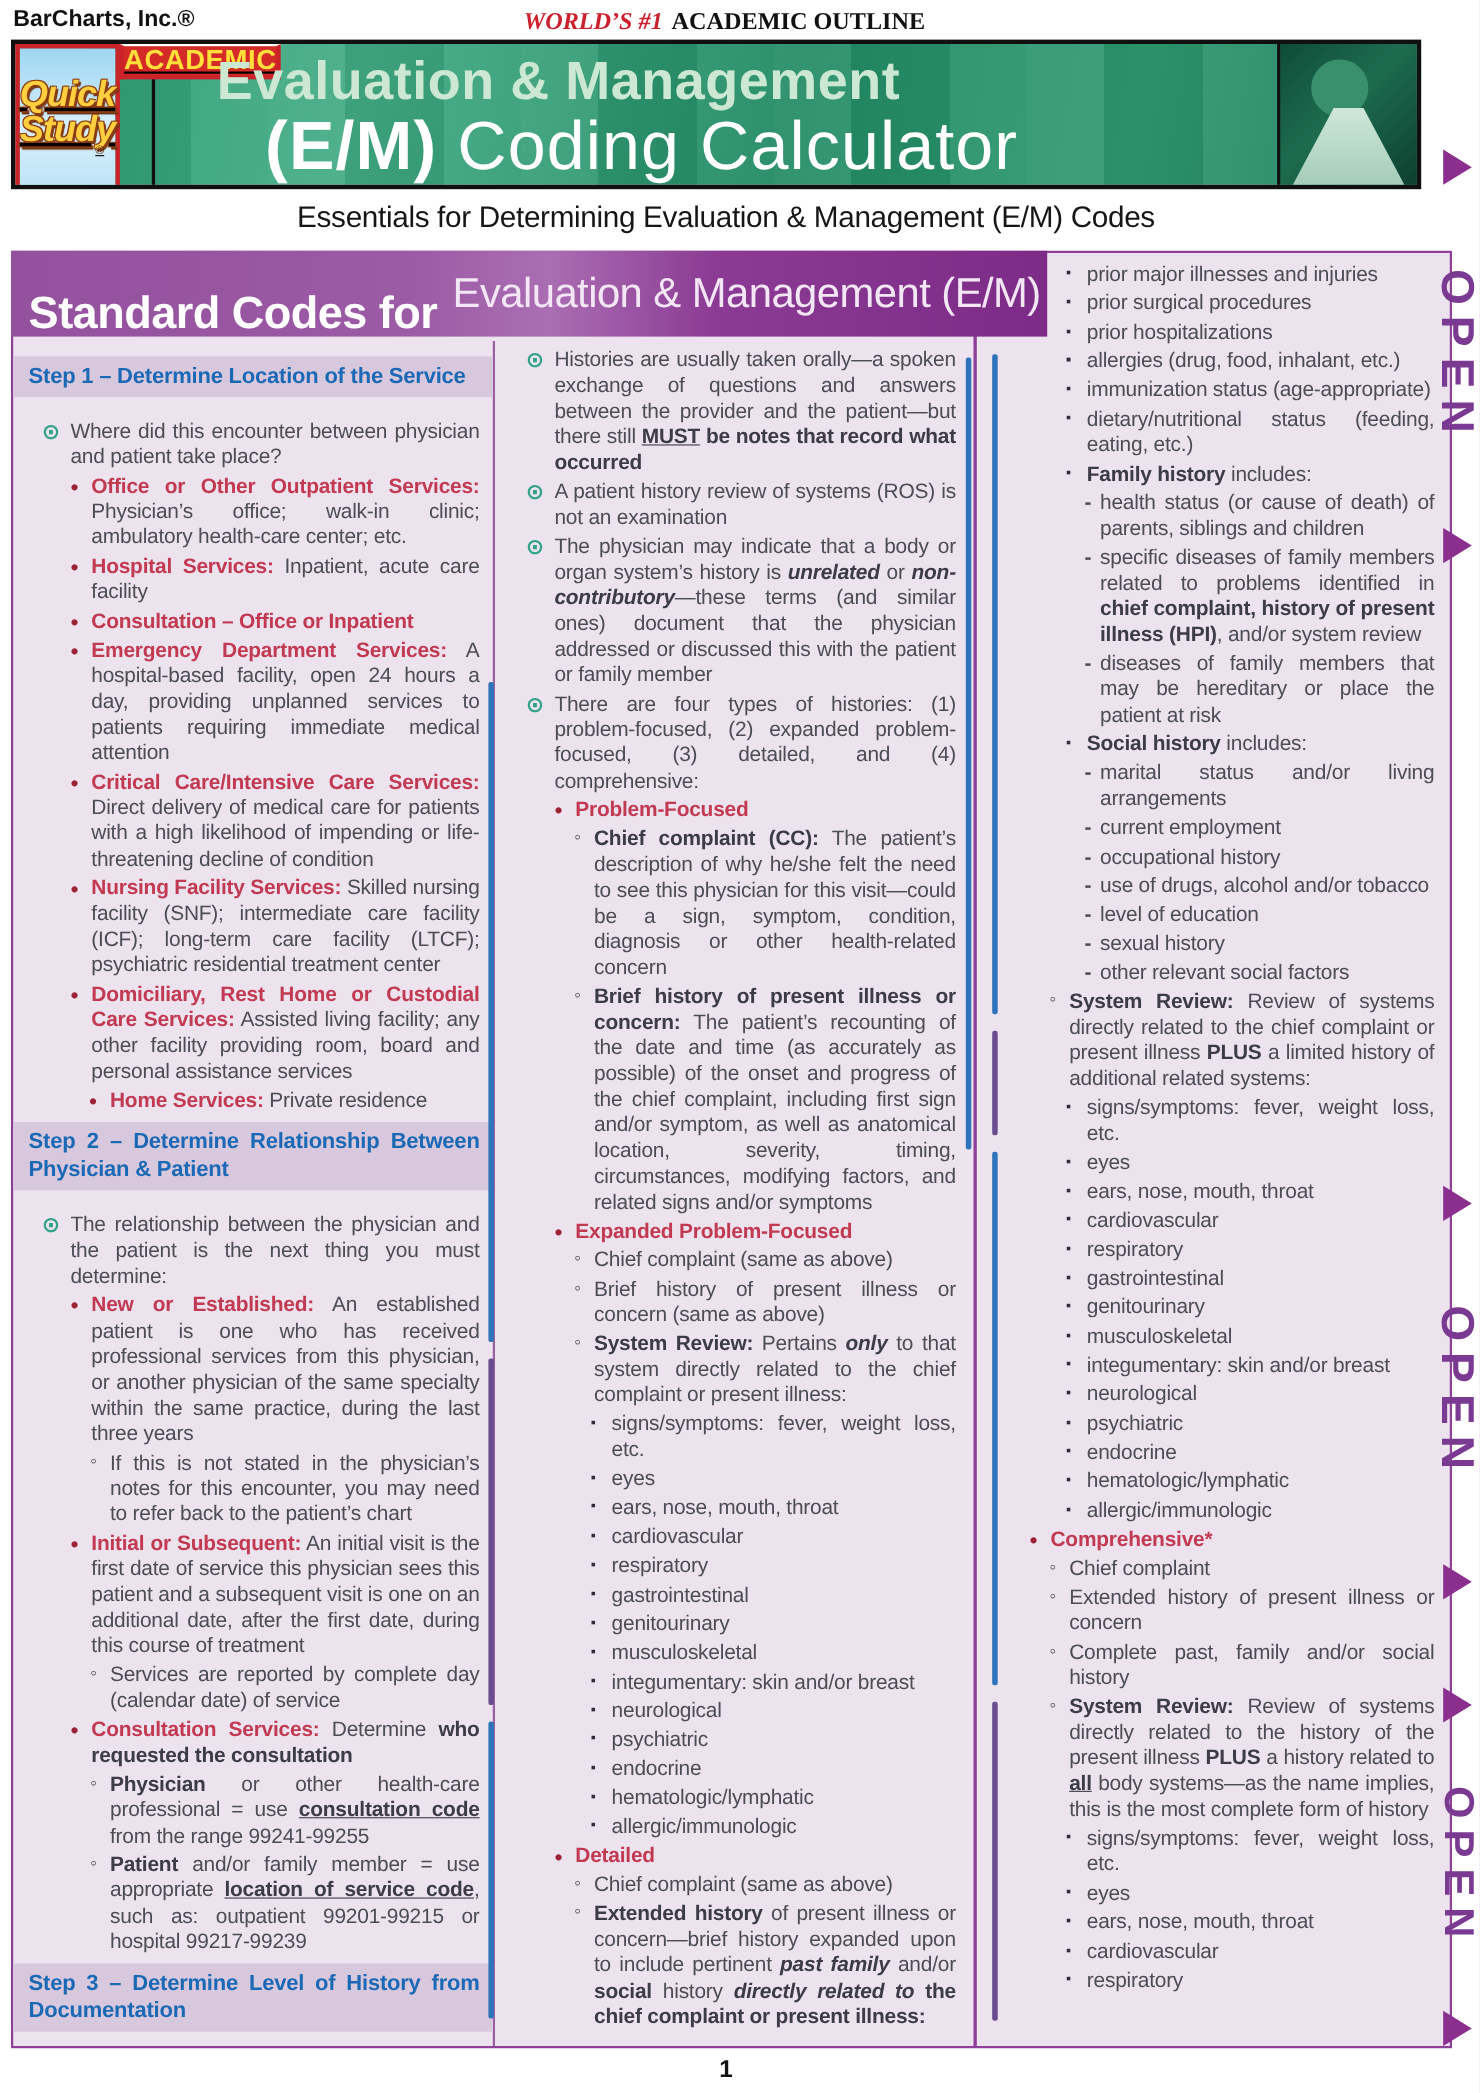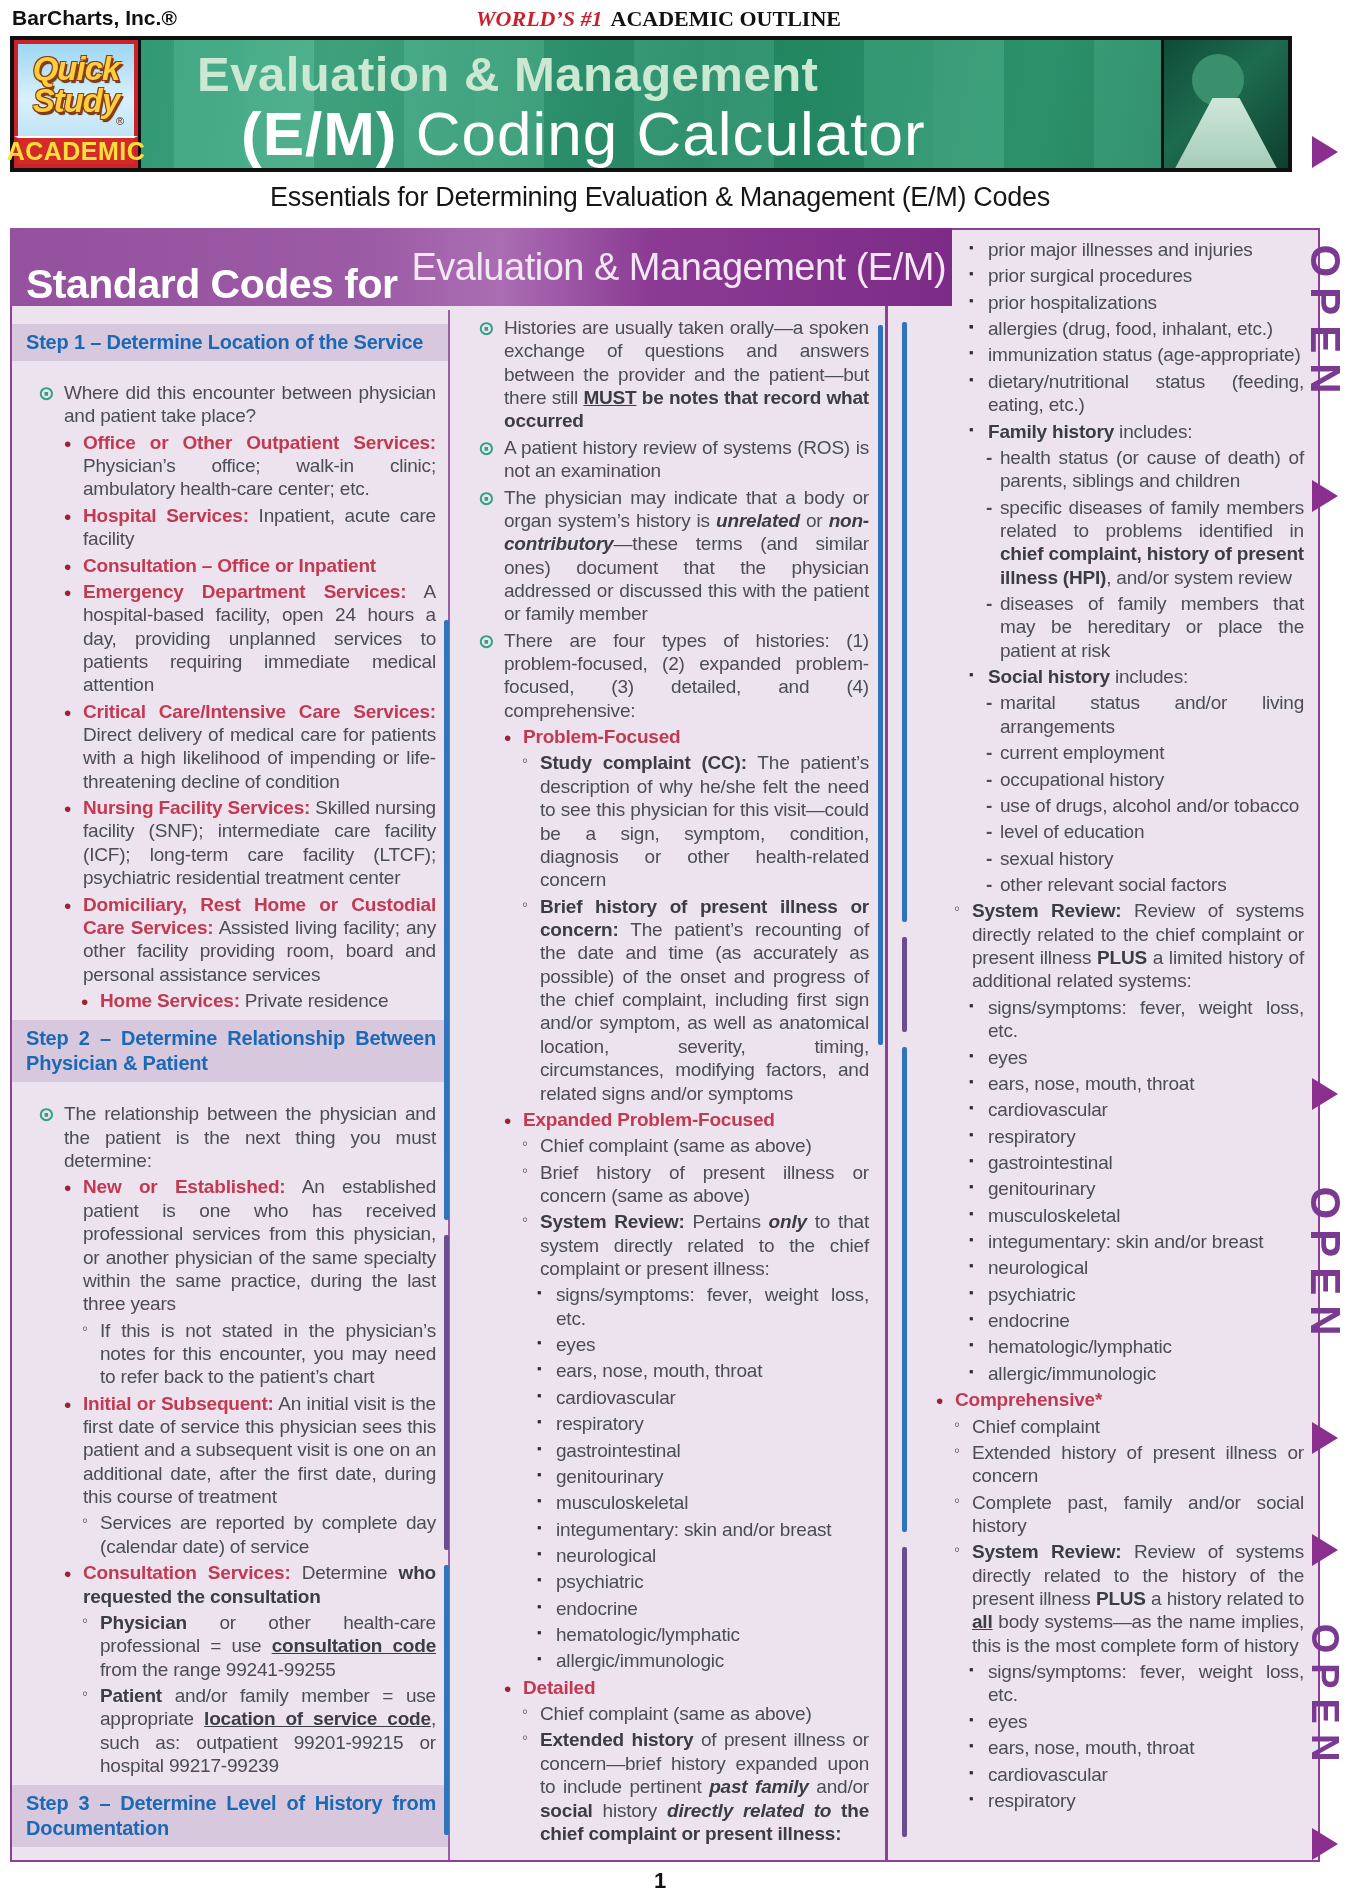--- a/index.html
+++ b/index.html
@@ -16,21 +16,21 @@
     font-family:"Liberation Serif","DejaVu Serif",serif;font-weight:700;font-size:22px;color:#111;}
   .tagline .accent{color:#cc1f2d;font-style:italic;margin-right:8px;}
   
   .hero{position:absolute;top:36px;left:10px;width:1282px;height:136px;
     border:4px solid #101010;box-sizing:border-box;display:flex;
     background:linear-gradient(100deg,#2c9e76 0%,#43ab85 25%,#238b66 55%,#2f9a72 80%,#1f7d5c 100%);}
   .hero-pattern{position:absolute;inset:0;pointer-events:none;
     background:
       linear-gradient(90deg,rgba(255,255,255,.10) 0 2%,transparent 2% 100%),
       repeating-linear-gradient(90deg,rgba(255,255,255,.07) 0 70px,rgba(0,40,25,.08) 70px 160px,rgba(255,255,255,.05) 160px 230px);}
-  .qs-logo{width:124px;display:flex;flex-direction:column;border-right:3px solid #101010;z-index:1;}
+  .qs-logo{width:124px;display:flex;flex-direction:row;border-right:3px solid #101010;z-index:1;text-decoration:underline;}
   .qs-top{flex:1;background:linear-gradient(180deg,#9ed6f2 0%,#d9f0fc 60%,#bfe4f6 100%);
     border:4px solid #cc2229;border-bottom:none;box-sizing:border-box;
     display:flex;flex-direction:column;justify-content:center;align-items:center;line-height:.95;}
   .qs-word{font-style:italic;font-weight:800;font-size:33px;color:#ffcf3f;letter-spacing:-1px;
     text-shadow:2px 2px 0 #8a3c12,-1px -1px 0 #8a3c12,1px -1px 0 #8a3c12,-1px 1px 0 #8a3c12,2px 3px 1px #5e2a0c;}
   .qs-reg{font-size:11px;color:#5e2a0c;align-self:flex-end;margin-right:10px;text-shadow:none;}
   .qs-academic{height:32px;background:#d42b28;border:4px solid #cc2229;border-top:2px solid #ffffff;
     box-sizing:border-box;display:flex;align-items:center;justify-content:center;
     font-weight:800;font-size:25px;color:#ffe03a;letter-spacing:.5px;}
   .hero-titles{flex:1;z-index:1;padding:10px 0 0 56px;box-sizing:border-box;}
@@ -160,21 +160,21 @@
         <div class="item l2"><span class="blt">◦</span><span class="s-b">Patient</span><span class="s-p"> and/or family member = use appropriate </span><span class="s-ub">location of service code</span><span class="s-p">, such as: outpatient 99201-99215 or hospital 99217-99239</span></div>
         <div class="step">Step 3 – Determine Level of History from Documentation</div>
         <div class="note">Remember, if it is not documented, it didn’t happen!</div>
       </div>
     <div class="col col2">
         <div class="item l0"><span class="blt">⊙</span><span class="s-p">Histories are usually taken orally—a spoken exchange of questions and answers between the provider and the patient—but there still </span><span class="s-ub">MUST</span><span class="s-b"> be notes that record what occurred</span></div>
         <div class="item l0"><span class="blt">⊙</span><span class="s-p">A patient history review of systems (ROS) is not an examination</span></div>
         <div class="item l0"><span class="blt">⊙</span><span class="s-p">The physician may indicate that a body or organ system’s history is </span><span class="s-bi">unrelated</span><span class="s-p"> or </span><span class="s-bi">non-contributory</span><span class="s-p">—these terms (and similar ones) document that the physician addressed or discussed this with the patient or family member</span></div>
         <div class="item l0"><span class="blt">⊙</span><span class="s-p">There are four types of histories: (1) problem-focused, (2) expanded problem-focused, (3) detailed, and (4) comprehensive:</span></div>
         <div class="item l1"><span class="blt">•</span><span class="s-rb">Problem-Focused</span></div>
-        <div class="item l2"><span class="blt">◦</span><span class="s-b">Study complaint (CC):</span><span class="s-p"> The patient’s description of why he/she felt the need to see this physician for this visit—could be a sign, symptom, condition, diagnosis or other health-related concern</span></div>
+        <div class="item l2"><span class="blt">◦</span><span class="s-b">Chief complaint (CC):</span><span class="s-p"> The patient’s description of why he/she felt the need to see this physician for this visit—could be a sign, symptom, condition, diagnosis or other health-related concern</span></div>
         <div class="item l2"><span class="blt">◦</span><span class="s-b">Brief history of present illness or concern:</span><span class="s-p"> The patient’s recounting of the date and time (as accurately as possible) of the onset and progress of the chief complaint, including first sign and/or symptom, as well as anatomical location, severity, timing, circumstances, modifying factors, and related signs and/or symptoms</span></div>
         <div class="item l1"><span class="blt">•</span><span class="s-rb">Expanded Problem-Focused</span></div>
         <div class="item l2"><span class="blt">◦</span><span class="s-p">Chief complaint (same as above)</span></div>
         <div class="item l2"><span class="blt">◦</span><span class="s-p">Brief history of present illness or concern (same as above)</span></div>
         <div class="item l2"><span class="blt">◦</span><span class="s-b">System Review:</span><span class="s-p"> Pertains </span><span class="s-bi">only</span><span class="s-p"> to that system directly related to the chief complaint or present illness:</span></div>
         <div class="item l3"><span class="blt">▪</span><span class="s-p">signs/symptoms: fever, weight loss, etc.</span></div>
         <div class="item l3"><span class="blt">▪</span><span class="s-p">eyes</span></div>
         <div class="item l3"><span class="blt">▪</span><span class="s-p">ears, nose, mouth, throat</span></div>
         <div class="item l3"><span class="blt">▪</span><span class="s-p">cardiovascular</span></div>
         <div class="item l3"><span class="blt">▪</span><span class="s-p">respiratory</span></div>

